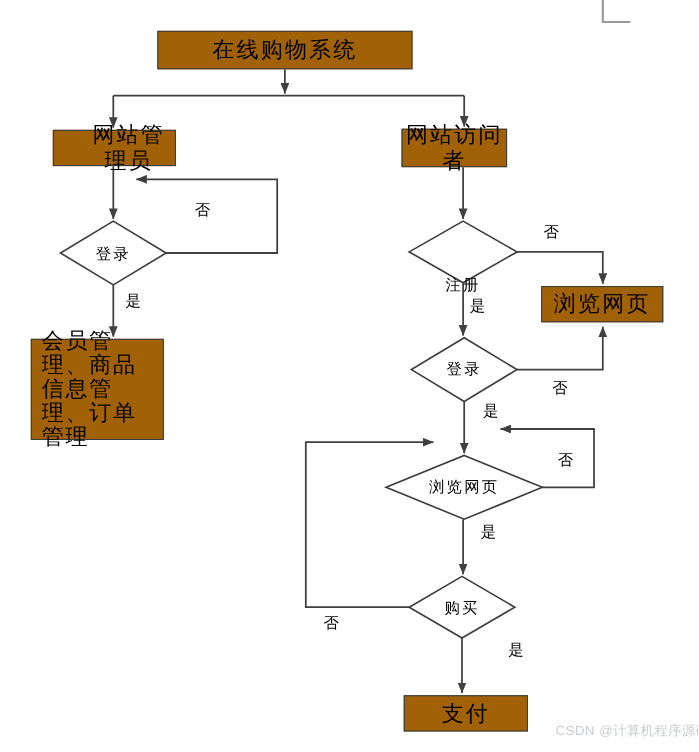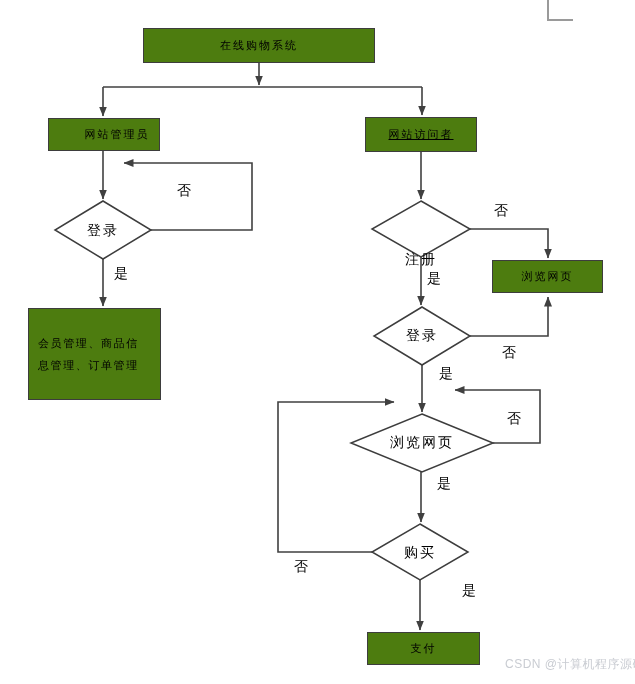--- a/index.html
+++ b/index.html
@@ -19,30 +19,30 @@
     position: absolute;
     left: 0; top: 0;
     width: 635px; height: 684px;
   }
   .node {
     position: absolute;
     display: flex;
     align-items: center;
     justify-content: center;
     border: 1.5px solid #3d3d3d;
-    background: #4d7c0f;
-    font-size: 11px;
+    background: #a16207;
+    font-size: 20px;
     letter-spacing: 2px;
     text-align: center;
     line-height: 1.2;
   }
   .node-root    { left: 143px; top: 28px;  width: 232px; height: 35px; }
   .node-admin   { left: 48px;  top: 118px; width: 112px; height: 33px; padding-left: 26px; }
-  .node-visitor { left: 365px; top: 117px; width: 112px; height: 35px; text-decoration: underline; }
-  .node-tasks   { left: 28px;  top: 308px; width: 133px; height: 92px;
+  .node-visitor { left: 365px; top: 117px; width: 96px; height: 35px; }
+  .node-tasks   { left: 28px;  top: 308px; width: 121px; height: 92px;
                   justify-content: flex-start; text-align: left;
                   padding: 16px 9px; letter-spacing: 1.6px; line-height: 22px; }
   .node-browse  { left: 492px; top: 260px; width: 111px; height: 33px; }
   .node-pay     { left: 367px; top: 632px; width: 113px; height: 33px; }
   .dlabel, .elabel {
     position: absolute;
     transform: translate(-50%, -50%);
     font-size: 14px;
     white-space: nowrap;
   }

